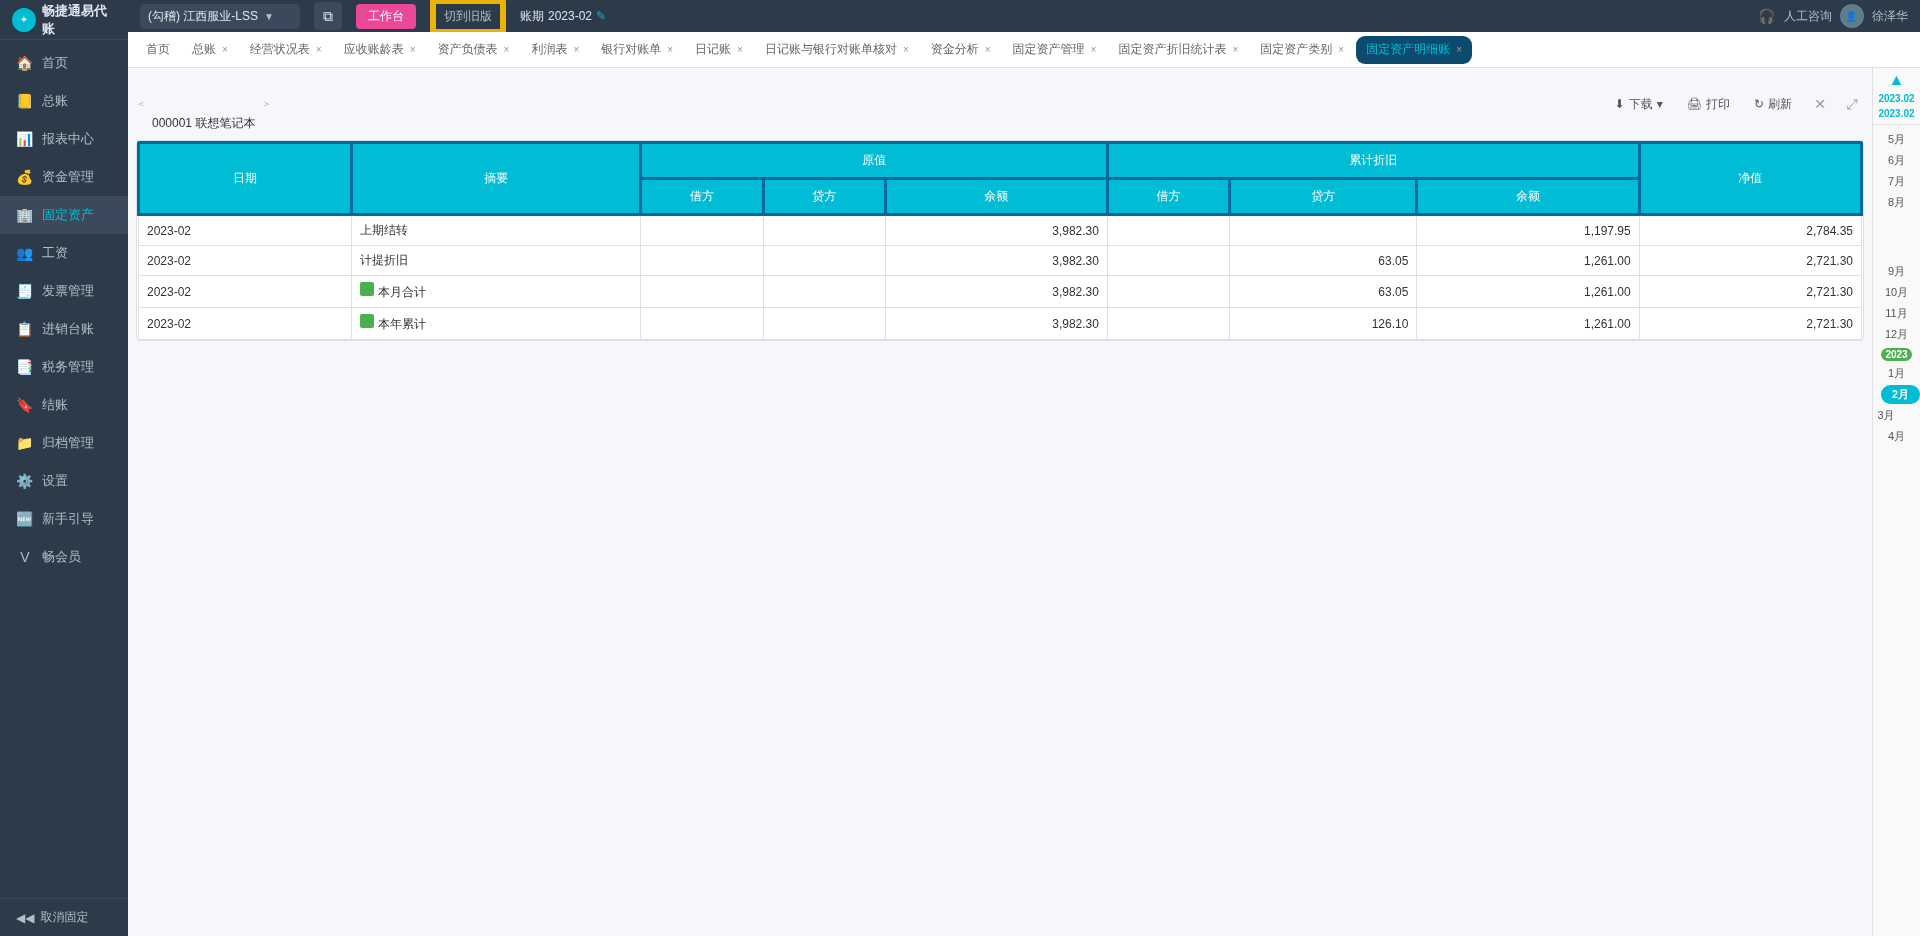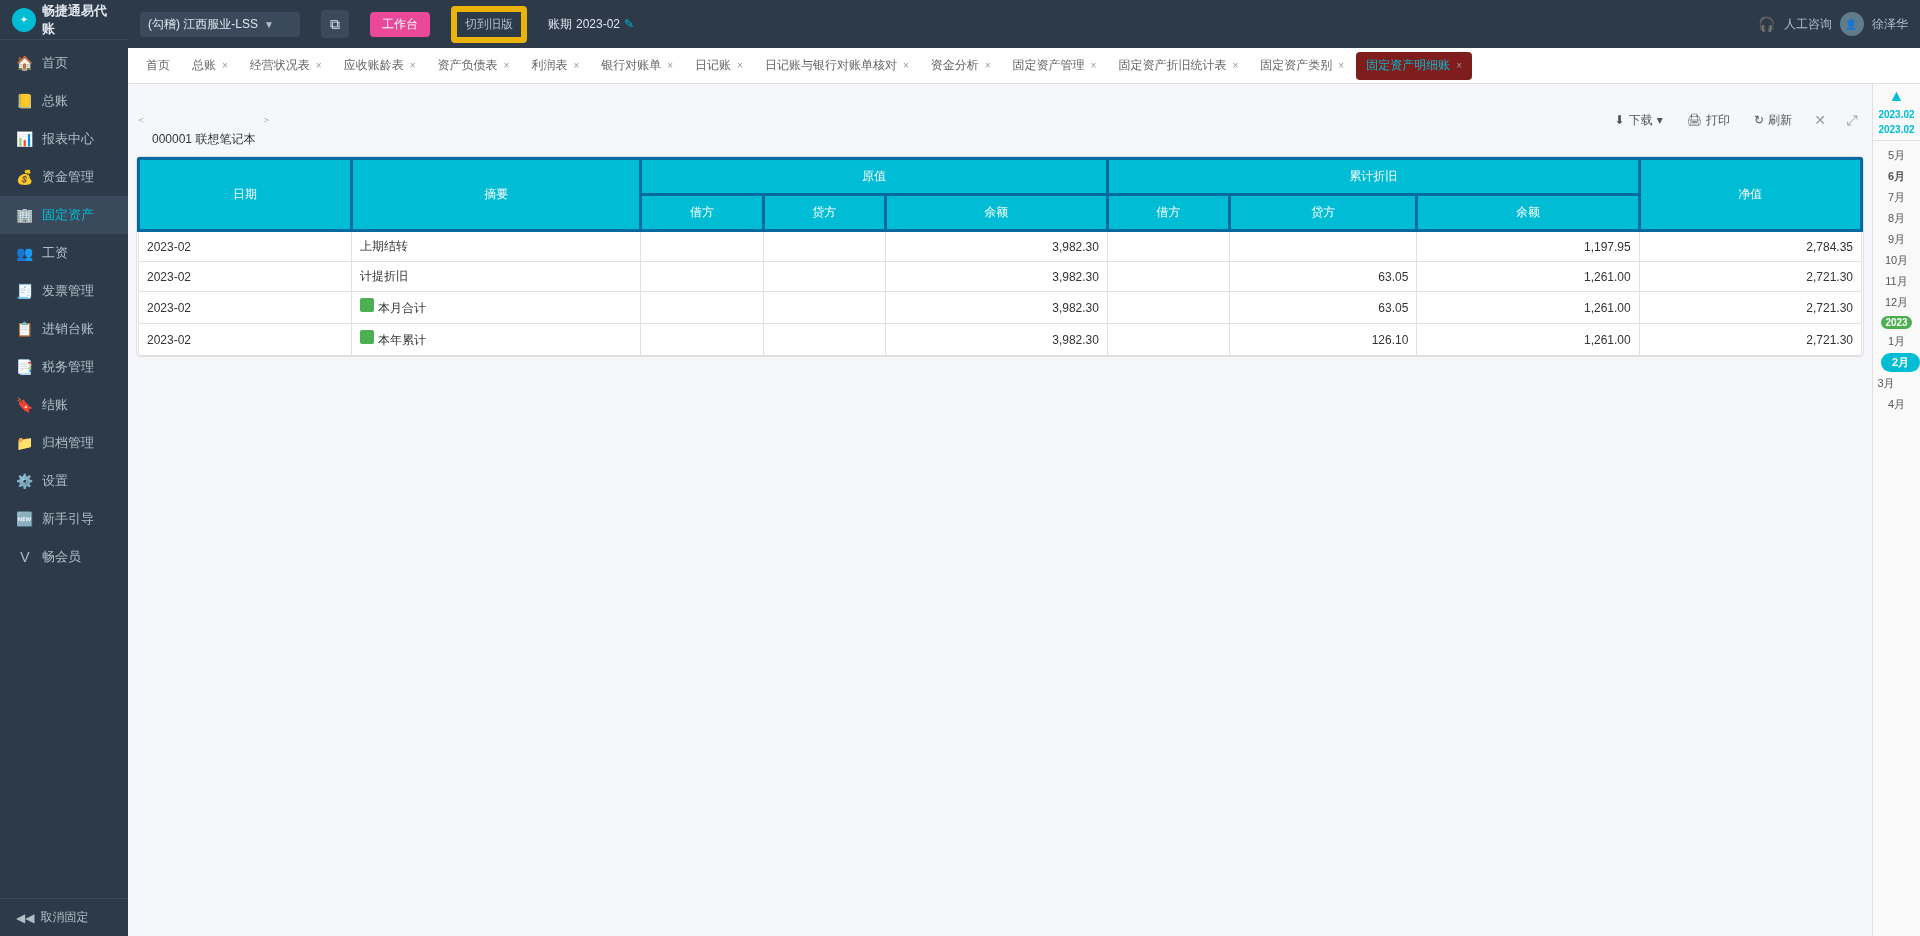--- a/index.html
+++ b/index.html
@@ -14,38 +14,38 @@
     .sidebar-item { display: flex; align-items: center; padding: 10px 16px; color: #b0bec5; cursor: pointer; font-size: 13px; }
     .sidebar-item.active { background: #3a4a5c; color: #00bcd4; }
     .sidebar-item-icon { width: 18px; height: 18px; margin-right: 8px; display: flex; align-items: center; justify-content: center; font-size: 14px; flex-shrink: 0; }
     .sidebar-bottom { padding: 10px 16px; color: #b0bec5; font-size: 12px; border-top: 1px solid #3a4a5c; cursor: pointer; display: flex; align-items: center; }
     .sidebar-bottom-icon { margin-right: 6px; font-size: 12px; }
 
     
     .main { flex: 1; display: flex; flex-direction: column; overflow: hidden; }
 
     
-    .topbar { height: 48px; background: #2d3a4a; display: flex; align-items: center; padding: 0 12px; gap: 21px; flex-shrink: 0; }
+    .topbar { height: 32px; background: #2d3a4a; display: flex; align-items: center; padding: 0 12px; gap: 14px; flex-shrink: 0; }
     .company-selector { display: flex; align-items: center; background: #3a4a5c; border-radius: 4px; padding: 4px 8px; color: #e0e6ed; font-size: 12px; cursor: pointer; min-width: 160px; }
     .company-selector-arrow { margin-left: 6px; color: #b0bec5; font-size: 10px; }
     .topbar-icon-btn { width: 28px; height: 28px; background: #3a4a5c; border-radius: 4px; display: flex; align-items: center; justify-content: center; color: #e0e6ed; cursor: pointer; font-size: 14px; }
     .btn-workbench { background: #ec4899; color: white; border-radius: 4px; padding: 4px 12px; font-size: 12px; cursor: pointer; border: none; }
     .btn-switch-old { background: transparent; border: 6px solid #eab308; color: #b0bec5; border-radius: 4px; padding: 4px 8px; font-size: 12px; cursor: pointer; }
     .topbar-period { color: #e0e6ed; font-size: 12px; display: flex; align-items: center; gap: 4px; }
     .topbar-period-edit { color: #00bcd4; cursor: pointer; font-size: 12px; }
     .topbar-spacer { flex: 1; }
     .topbar-user { display: flex; align-items: center; gap: 8px; color: #b0bec5; font-size: 12px; }
     .topbar-user-icon { font-size: 14px; }
     .topbar-avatar { width: 24px; height: 24px; background: #607d8b; border-radius: 50%; display: flex; align-items: center; justify-content: center; color: white; font-size: 10px; }
 
     
     .tabbar { height: 36px; background: #fff; display: flex; align-items: center; padding: 0 8px; border-bottom: 1px solid #e0e0e0; flex-shrink: 0; overflow-x: auto; gap: 2px; }
     .tabbar::-webkit-scrollbar { height: 3px; }
     .tab { display: flex; align-items: center; padding: 0 10px; height: 28px; border-radius: 4px; font-size: 12px; color: #666; cursor: pointer; white-space: nowrap; gap: 4px; }
-    .tab.active { background: #7f1d1d; color: #00bcd4; }
+    .tab.active { background: #0c4a6e; color: #00bcd4; border-radius: 9px; }
     .tab-close { color: #999; font-size: 10px; cursor: pointer; margin-left: 2px; }
 
     
     .content { flex: 1; display: flex; overflow: hidden; position: relative; }
 
     
     .page-content { flex: 1; padding: 8px; overflow: auto; background: #f5f7fa; }
 
     
     .breadcrumb-row { display: flex; align-items: center; justify-content: space-between; margin-bottom: 8px; }
@@ -335,24 +335,24 @@
 
     <div class="timeline-panel">
       <div class="tl-up-btn">▲</div>
       <div class="timeline-top-dates">
         <span class="timeline-date-item highlight">2023.02</span>
         <span class="timeline-date-item highlight">2023.02</span>
       </div>
 
       <div id="timeline-months">
           <div class="timeline-month" style="color: rgb(85, 85, 85); font-size: 11px; text-align: center; padding: 3px 0px; cursor: pointer;">5月</div>
-          <div class="timeline-month" style="color: rgb(85, 85, 85); font-size: 11px; text-align: center; padding: 3px 0px; cursor: pointer; font-weight: bold;">6月</div>
+          <div class="timeline-month" style="color: rgb(85, 85, 85); font-size: 11px; text-align: center; padding: 3px 0px; cursor: pointer;">6月</div>
           <div class="timeline-month" style="color: rgb(85, 85, 85); font-size: 11px; text-align: center; padding: 3px 0px; cursor: pointer;">7月</div>
           <div class="timeline-month" style="color: rgb(85, 85, 85); font-size: 11px; text-align: center; padding: 3px 0px; cursor: pointer;">8月</div>
-          <div class="timeline-month" style="color: rgb(85, 85, 85); font-size: 11px; text-align: center; padding: 3px 0px; cursor: pointer;">9月</div>
+          <div class="timeline-month" style="color: rgb(85, 85, 85); font-size: 11px; text-align: center; padding: 3px 0px; cursor: pointer; margin-top: 48px;">9月</div>
           <div class="timeline-month" style="color: rgb(85, 85, 85); font-size: 11px; text-align: center; padding: 3px 0px; cursor: pointer;">10月</div>
           <div class="timeline-month" style="color: rgb(85, 85, 85); font-size: 11px; text-align: center; padding: 3px 0px; cursor: pointer;">11月</div>
           <div class="timeline-month" style="color: rgb(85, 85, 85); font-size: 11px; text-align: center; padding: 3px 0px; cursor: pointer;">12月</div>
           <div style="font-weight: bold; text-align: center; background: rgb(76, 175, 80); color: white; border-radius: 10px; padding: 1px 4px; margin: 3px 4px 2px; font-size: 10px;">2023</div>
           <div class="timeline-month" style="color: rgb(85, 85, 85); font-size: 11px; text-align: center; padding: 3px 0px; cursor: pointer;">1月</div>
           <div class="timeline-month active" style="color: rgb(255, 255, 255); background: rgb(0, 188, 212); border-radius: 10px; margin: 1px 4px; padding: 2px; font-size: 11px; text-align: center; cursor: pointer;">2月</div>
           <div class="timeline-month" style="color: rgb(85, 85, 85); font-size: 11px; text-align: left; padding: 3px 0px; cursor: pointer;">3月</div>
           <div class="timeline-month" style="color: rgb(85, 85, 85); font-size: 11px; text-align: center; padding: 3px 0px; cursor: pointer;">4月</div>
         </div>
     </div>

